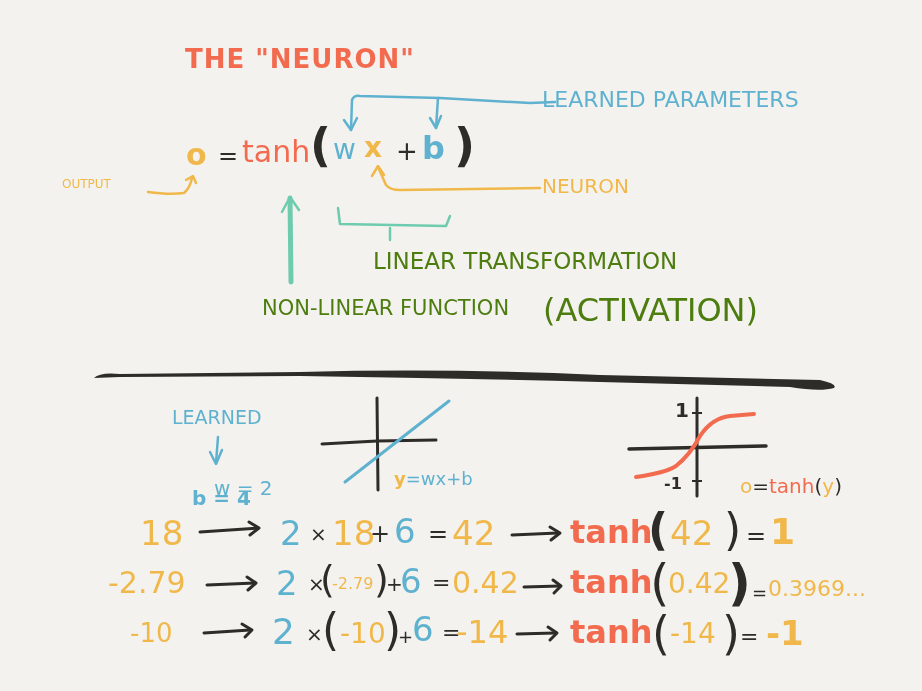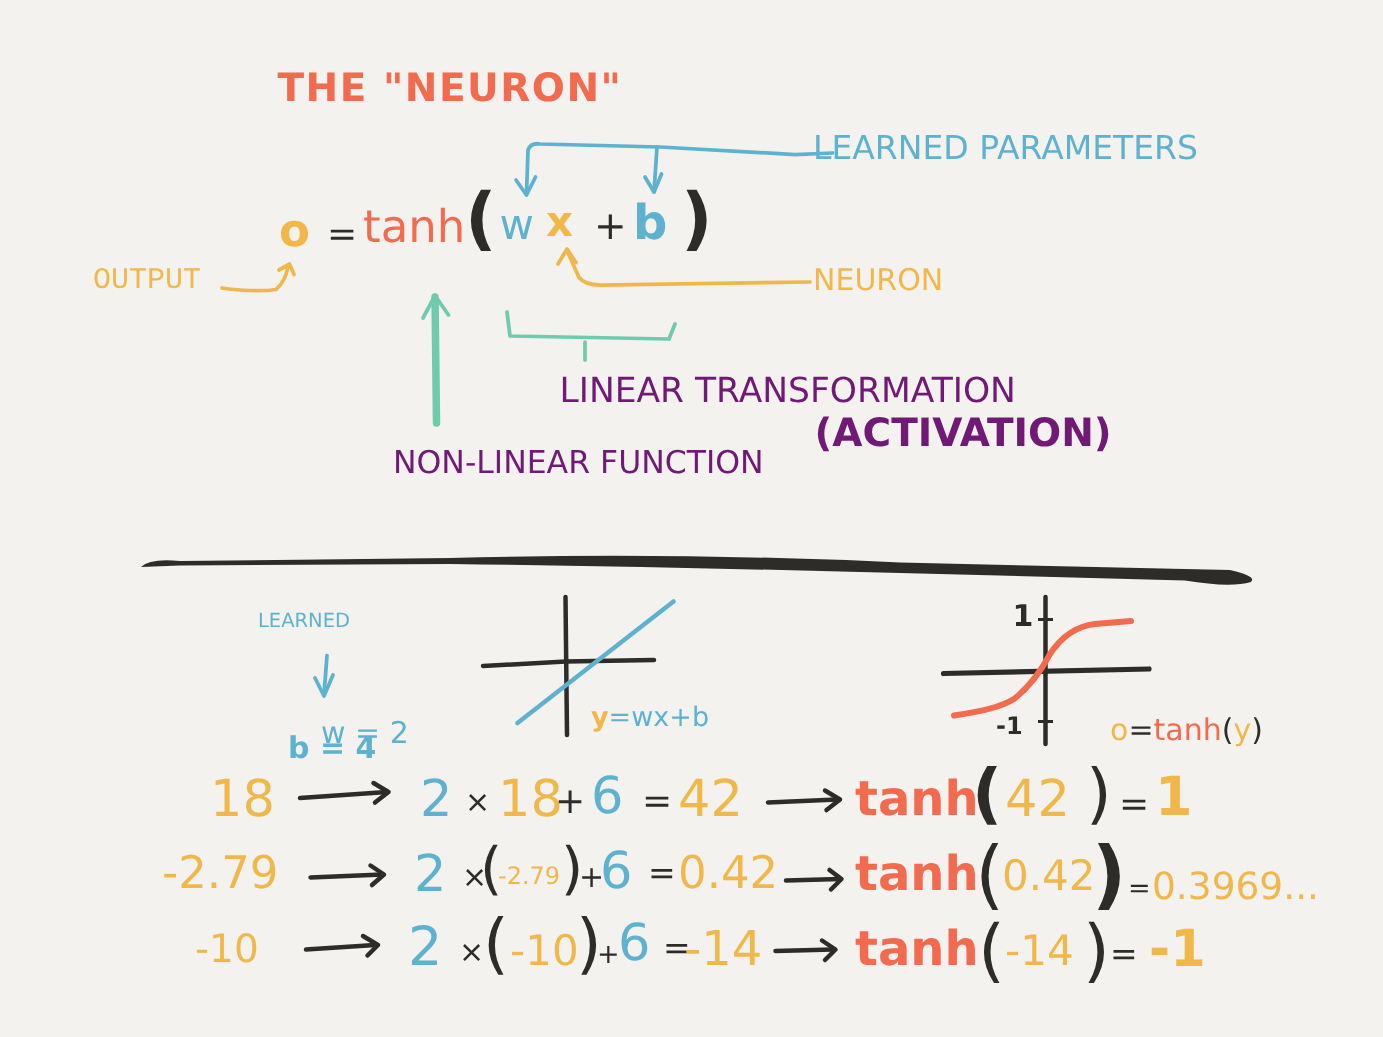--- a/index.html
+++ b/index.html
@@ -3,21 +3,21 @@
 <meta charset="utf-8">
 <style>
   html,body{margin:0;padding:0;}
   body{width:922px;height:691px;background:#f4f2ef;position:relative;overflow:hidden;
        font-family:"DejaVu Sans",sans-serif;}
   .t{position:absolute;white-space:nowrap;line-height:1;}
   svg.layer{position:absolute;left:0;top:0;}
   .red{color:#f26b4f;}
   .yel{color:#f0b84a;}
   .blu{color:#5fb2cf;}
-  .grn{color:#701a75;}
+  .grn{color:#4d7c0f;}
   .blk{color:#2e2c28;}
   .cap{letter-spacing:1px;}
 </style>
 </head>
 <body>
 
 <svg class="layer" width="922" height="691">
 
   <path d="M351 130 L352 100 Q354 95 360 96 L440 98 L530 103 L555 102" fill="none" stroke="#5fb2cf" stroke-width="2.5" stroke-linecap="round"></path>
   <path d="M438 98 L436 128" fill="none" stroke="#5fb2cf" stroke-width="2.5" stroke-linecap="round"></path>
@@ -80,26 +80,26 @@
   <span class="t blk" style="left:310px;top:122px;font-size:46px;font-weight:bold;">(</span>
   <span class="t blu" style="left:333px;top:136px;font-size:28px;">w</span>
   <span class="t yel" style="left:364px;top:134px;font-size:28px;font-weight:bold;">x</span>
   <span class="t blk" style="left:396px;top:138px;font-size:26px;">+</span>
   <span class="t blu" style="left:422px;top:132px;font-size:32px;font-weight:bold;">b</span>
   <span class="t blk" style="left:454px;top:122px;font-size:46px;font-weight:bold;">)</span>
 </div>
 
 <div class="t blu" style="left:542px;top:89px;font-size:22px;">LEARNED PARAMETERS</div>
 <div class="t yel" style="left:542px;top:176px;font-size:20px;">NEURON</div>
-<div class="t yel" style="left:62px;top:178px;font-size:20px;font-family:Liberation Mono, monospace;">OUTPUT</div>
+<div class="t yel" style="left:62px;top:178px;font-size:12px;">OUTPUT</div>
 <div class="t grn" style="left:373px;top:250px;font-size:23px;">LINEAR TRANSFORMATION</div>
 <div class="t grn" style="left:262px;top:298px;font-size:21px;">NON-LINEAR FUNCTION</div>
-<div class="t grn" style="left:543px;top:276px;font-size:26px;font-weight:bold;">(ACTIVATION)</div>
+<div class="t grn" style="left:543px;top:294px;font-size:32px;">(ACTIVATION)</div>
 
-<div class="t blu" style="left:172px;top:408px;font-size:13px;">LEARNED</div>
+<div class="t blu" style="left:172px;top:408px;font-size:19px;">LEARNED</div>
 <div class="t blu" style="left:190px;top:478px;font-size:20px;margin-left:24px;">w = 2</div>
 <div class="t blu" style="left:192px;top:488px;font-size:20px;font-weight:bold;">b = 4</div>
 
 <div class="t" style="left:394px;top:470px;font-size:18px;">
   <span class="yel" style="font-weight:bold;">y</span><span class="blu">=wx+b</span>
 </div>
 
 <div class="t blk" style="left:675px;top:400px;font-size:20px;font-weight:bold;">1</div>
 <div class="t blk" style="left:664px;top:476px;font-size:16px;font-weight:bold;">-1</div>
 <div class="t" style="left:740px;top:476px;font-size:20px;">
@@ -132,21 +132,21 @@
   <span class="t blk" style="left:374px;top:560px;font-size:38px;">)</span>
   <span class="t blk" style="left:386px;top:574px;font-size:20px;">+</span>
   <span class="t blu" style="left:400px;top:564px;font-size:34px;">6</span>
   <span class="t blk" style="left:432px;top:572px;font-size:22px;">=</span>
   <span class="t yel" style="left:452px;top:568px;font-size:30px;">0.42</span>
   <span class="t red" style="left:570px;top:566px;font-size:32px;font-weight:bold;">tanh</span>
   <span class="t blk" style="left:650px;top:558px;font-size:50px;">(</span>
   <span class="t yel" style="left:668px;top:570px;font-size:28px;">0.42</span>
   <span class="t blk" style="left:728px;top:558px;font-size:50px;font-weight:bold;">)</span>
   <span class="t blk" style="left:752px;top:584px;font-size:18px;">=</span>
-  <span class="t yel" style="left:768px;top:578px;font-size:25px;">0.3969...</span>
+  <span class="t yel" style="left:768px;top:578px;font-size:22px;">0.3969...</span>
 </div>
 
 <div>
   <span class="t yel" style="left:130px;top:620px;font-size:26px;">-10</span>
   <span class="t blu" style="left:272px;top:614px;font-size:36px;">2</span>
   <span class="t blk" style="left:306px;top:624px;font-size:20px;">×</span>
   <span class="t blk" style="left:322px;top:608px;font-size:44px;">(</span>
   <span class="t yel" style="left:340px;top:620px;font-size:28px;">-10</span>
   <span class="t blk" style="left:384px;top:608px;font-size:44px;">)</span>
   <span class="t blk" style="left:398px;top:628px;font-size:18px;">+</span>

